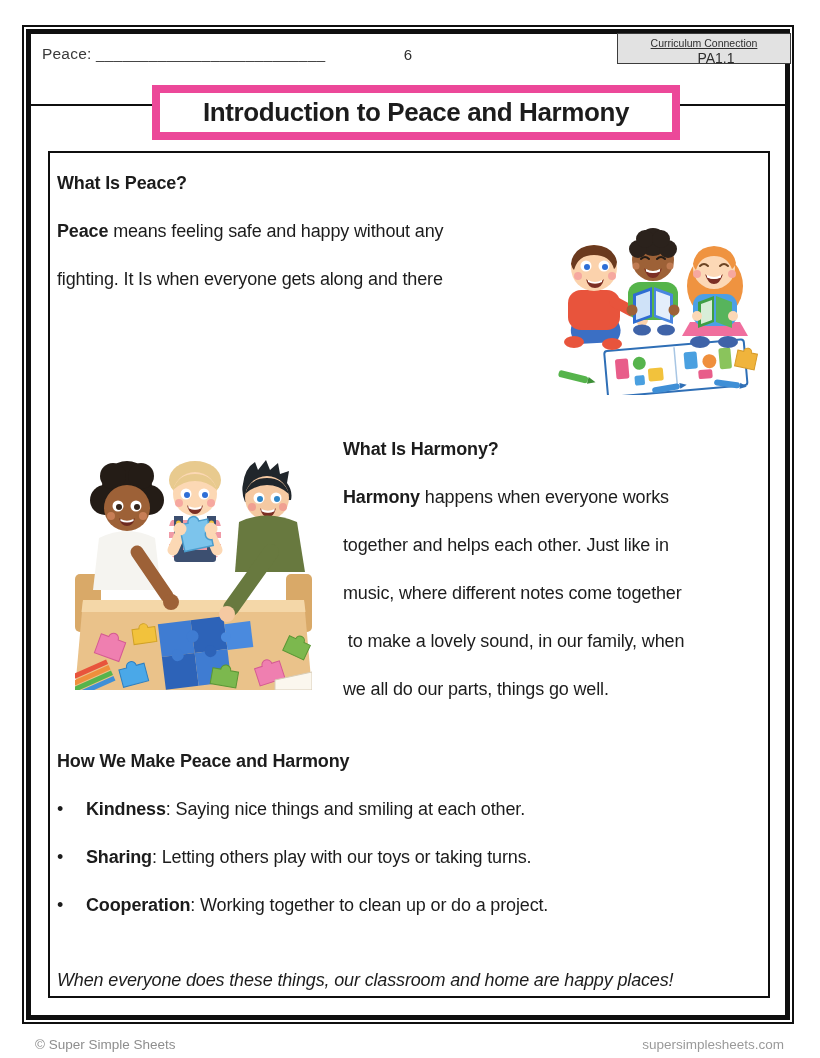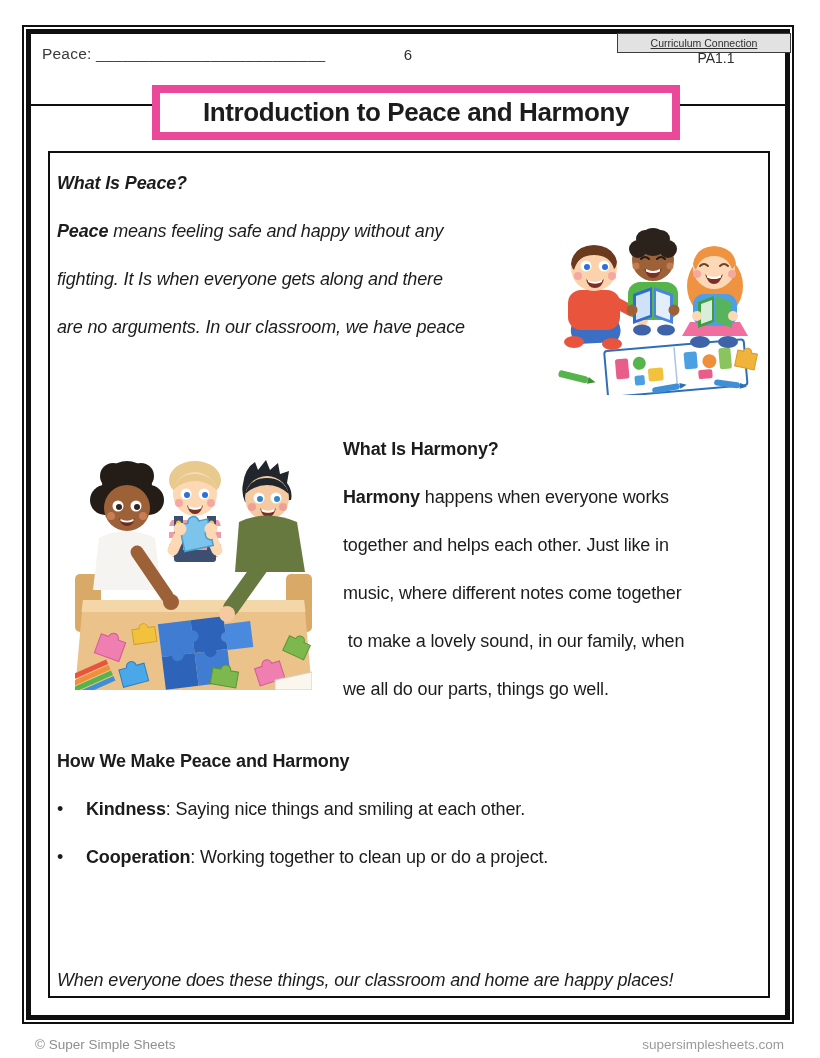--- a/index.html
+++ b/index.html
@@ -6,31 +6,31 @@
   body{
     width:820px;height:1058px;background:#ffffff;position:relative;
     font-family:"Liberation Sans", sans-serif;color:#1c1c1c;overflow:hidden;
   }
   
   .frame-outer{position:absolute;left:22px;top:25px;width:772px;height:999px;border:2px solid #0f0f0f;box-sizing:border-box;background:#fff;}
   .frame-inner{position:absolute;left:2px;top:2px;right:2px;bottom:2px;border:5px solid #0f0f0f;}
   
   .name-row{position:absolute;left:42px;top:45px;font-size:15.5px;color:#3a3a3a;letter-spacing:.2px;white-space:pre;}
   .page-number{position:absolute;left:396px;top:46px;width:24px;text-align:center;font-size:15px;color:#2e2e2e;}
-  .curriculum-box{position:absolute;left:617px;top:33px;width:174px;height:20px;background:#e2e2e2;border:1px solid #3c3c3c;box-sizing:border-box;text-align:center;color:#2e2e2e;}
+  .curriculum-box{position:absolute;left:617px;top:33px;width:174px;height:31px;background:#e2e2e2;border:1px solid #3c3c3c;box-sizing:border-box;text-align:center;color:#2e2e2e;}
   .cc-title{font-size:10.5px;text-decoration:underline;margin-top:3px;}
   .cc-code{font-size:14px;margin-top:1px;margin-left:24px;}
   .header-rule{position:absolute;left:31px;top:104px;width:758px;height:2px;background:#0f0f0f;}
   
   .title-box{position:absolute;left:152px;top:85px;width:512px;height:39px;background:#fff;border:8px solid #ec4899;text-align:center;line-height:39px;font-size:26px;font-weight:bold;letter-spacing:-.4px;z-index:3;}
   
   .content-box{position:absolute;left:48px;top:151px;width:722px;height:847px;border:2px solid #0f0f0f;box-sizing:border-box;background:#fff;z-index:2;}
   .line{height:48px;line-height:48px;font-size:18px;letter-spacing:-.15px;white-space:pre;color:#1c1c1c;}
   .sec-heading{font-weight:bold;}
-  .peace-block{position:absolute;left:57px;top:159px;z-index:4;font-style:italic;}
+  .peace-block{position:absolute;left:57px;top:159px;z-index:4;}
   .harmony-block{position:absolute;left:343px;top:425px;z-index:4;}
   .how-block{position:absolute;left:57px;top:737px;z-index:4;}
   .closing-block{position:absolute;left:57px;top:956px;z-index:4;font-style:italic;}
   .dot{display:inline-block;width:29px;}
   
   .illus-reading{position:absolute;left:548px;top:202px;width:212px;height:193px;z-index:4;}
   .illus-puzzle{position:absolute;left:75px;top:452px;width:237px;height:238px;z-index:4;}
   
   .footer-left{position:absolute;left:35px;top:1037px;font-size:13.5px;color:#8e8e8e;}
   .footer-right{position:absolute;right:36px;top:1037px;font-size:13.5px;color:#9a9a9a;}
@@ -50,21 +50,20 @@
 </div>
 <div class="header-rule"></div>
 <div class="title-box">Introduction to Peace and Harmony</div>
 
 <div class="content-box"></div>
 
 <div class="peace-block">
   <div class="line sec-heading">What Is Peace?</div>
   <div class="line"><b>Peace</b><span> means feeling safe and happy without any</span></div>
   <div class="line">fighting. It Is when everyone gets along and there</div>
-  <div class="line">are no arguments. In our classroom, we have peace</div>
 </div>
 
 <div class="illus-reading">
 <svg viewBox="0 0 212 193" width="212" height="193">
 
   <g transform="rotate(-5 130 168)">
     <rect x="58" y="143" width="140" height="46" rx="3" fill="#ffffff" stroke="#2f6fb6" stroke-width="2"></rect>
     <line x1="128" y1="145" x2="128" y2="187" stroke="#a8c6e4" stroke-width="1.5"></line>
     <rect x="68" y="152" width="13" height="20" rx="2" fill="#e85d8a"></rect>
     <circle cx="92" cy="158" r="6.5" fill="#56b44c"></circle>
@@ -292,20 +291,21 @@
   <div class="line"><b>Harmony</b><span> happens when everyone works</span></div>
   <div class="line">together and helps each other. Just like in</div>
   <div class="line">music, where different notes come together</div>
   <div class="line"> to make a lovely sound, in our family, when</div>
   <div class="line">we all do our parts, things go well.</div>
 </div>
 
 <div class="how-block">
   <div class="line sec-heading">How We Make Peace and Harmony</div>
   <div class="line"><span class="dot">•</span><b>Kindness</b><span>: Saying nice things and smiling at each other.</span></div>
+  <div class="line"><span class="dot">•</span><b>Sharing</b><span>: Letting others play with our toys or taking turns.</span></div>
   <div class="line"><span class="dot">•</span><b>Cooperation</b><span>: Working together to clean up or do a project.</span></div>
 </div>
 
 <div class="closing-block">
   <div class="line">When everyone does these things, our classroom and home are happy places!</div>
 </div>
 
 <div class="footer-left">© Super Simple Sheets</div>
 <div class="footer-right">supersimplesheets.com</div>
 

